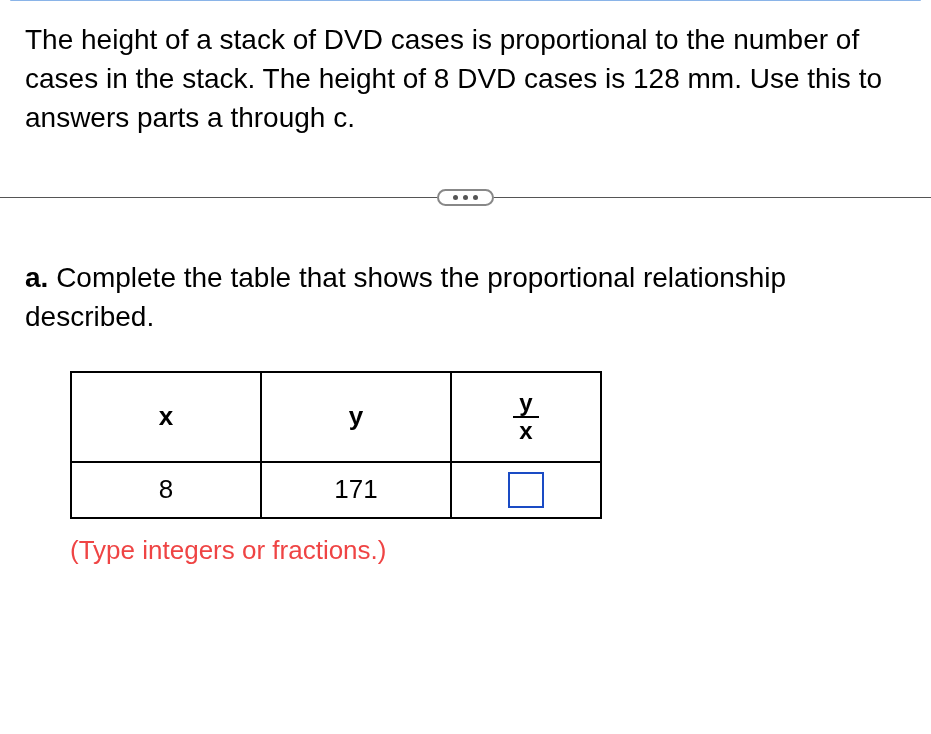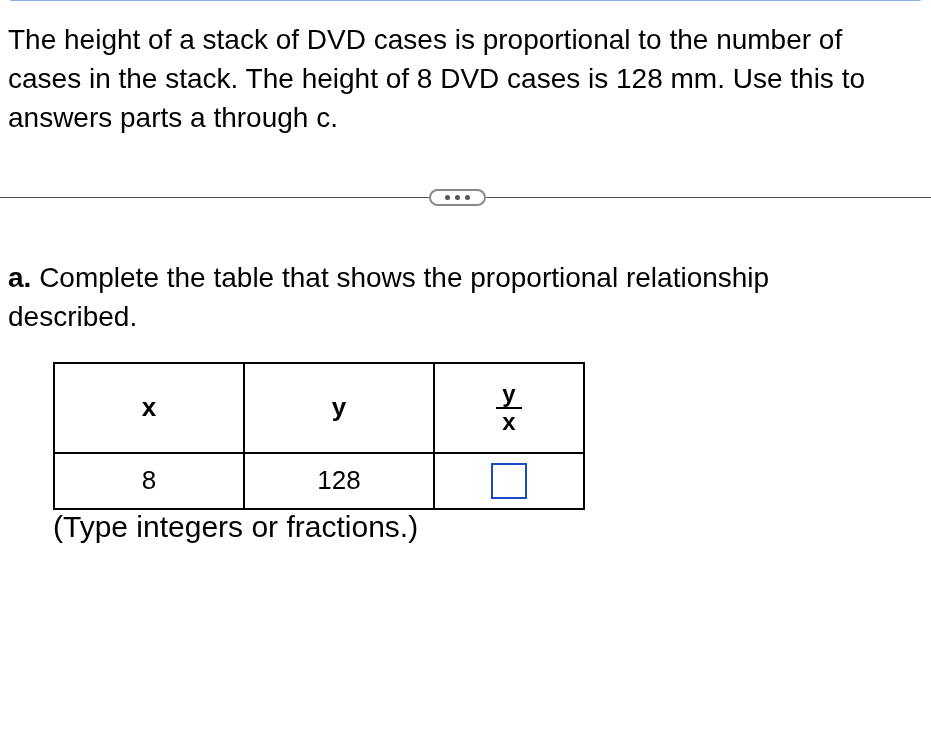--- a/index.html
+++ b/index.html
@@ -6,21 +6,21 @@
   body {
     margin: 0;
     padding: 0;
     font-family: Arial, Helvetica, sans-serif;
     background: #fff;
     width: 931px;
     height: 734px;
     position: relative;
   }
   .container {
-    padding: 20px 25px 0 8px;
+    padding: 20px 25px 0 25px;
   }
   .problem-text {
     font-size: 28px;
     color: #000;
     line-height: 1.4;
     margin-bottom: 40px;
   }
   .divider-wrap {
     position: relative;
     height: 40px;
@@ -46,21 +46,21 @@
   .dot {
     width: 5px;
     height: 5px;
     background: #555;
     border-radius: 50%;
   }
   .part-a {
     font-size: 28px;
     color: #000;
     line-height: 1.4;
-    margin-bottom: 26px;
+    margin-bottom: 35px;
   }
   .part-a b { font-weight: bold; }
   .table-wrap {
     margin-left: 45px;
   }
   table.data-table {
     border-collapse: collapse;
   }
   table.data-table td, table.data-table th {
     border: 2px solid #000;
@@ -88,23 +88,23 @@
   .fraction .den { display: block; padding: 0 6px; }
   .input-box {
     display: inline-block;
     width: 36px;
     height: 36px;
     border: 2px solid #1a4bc4;
     background: #fff;
     vertical-align: middle;
   }
   .hint {
-    color: #000000;
-    font-size: 30px;
-    margin-top: 0;
+    color: #ef4444;
+    font-size: 26px;
+    margin-top: 16px;
     margin-left: 45px;
   }
   .top-edge {
     position: absolute;
     top: 0; left: 10px; right: 10px;
     height: 2px;
     border-top: 1.5px solid #8ab4e8;
     border-radius: 2px;
   }
 </style>
@@ -139,21 +139,21 @@
         <th class="col-y"><span class="head-bold">y</span></th>
         <th class="col-r">
           <span class="fraction">
             <span class="num">y</span>
             <span class="den">x</span>
           </span>
         </th>
       </tr>
       <tr class="row-data">
         <td>8</td>
-        <td>128</td>
+        <td>171</td>
         <td><span class="input-box"></span></td>
       </tr>
     </tbody>
       </table>
   </div>
 
   <div class="hint">(Type integers or fractions.)</div>
 
 </div>
 

